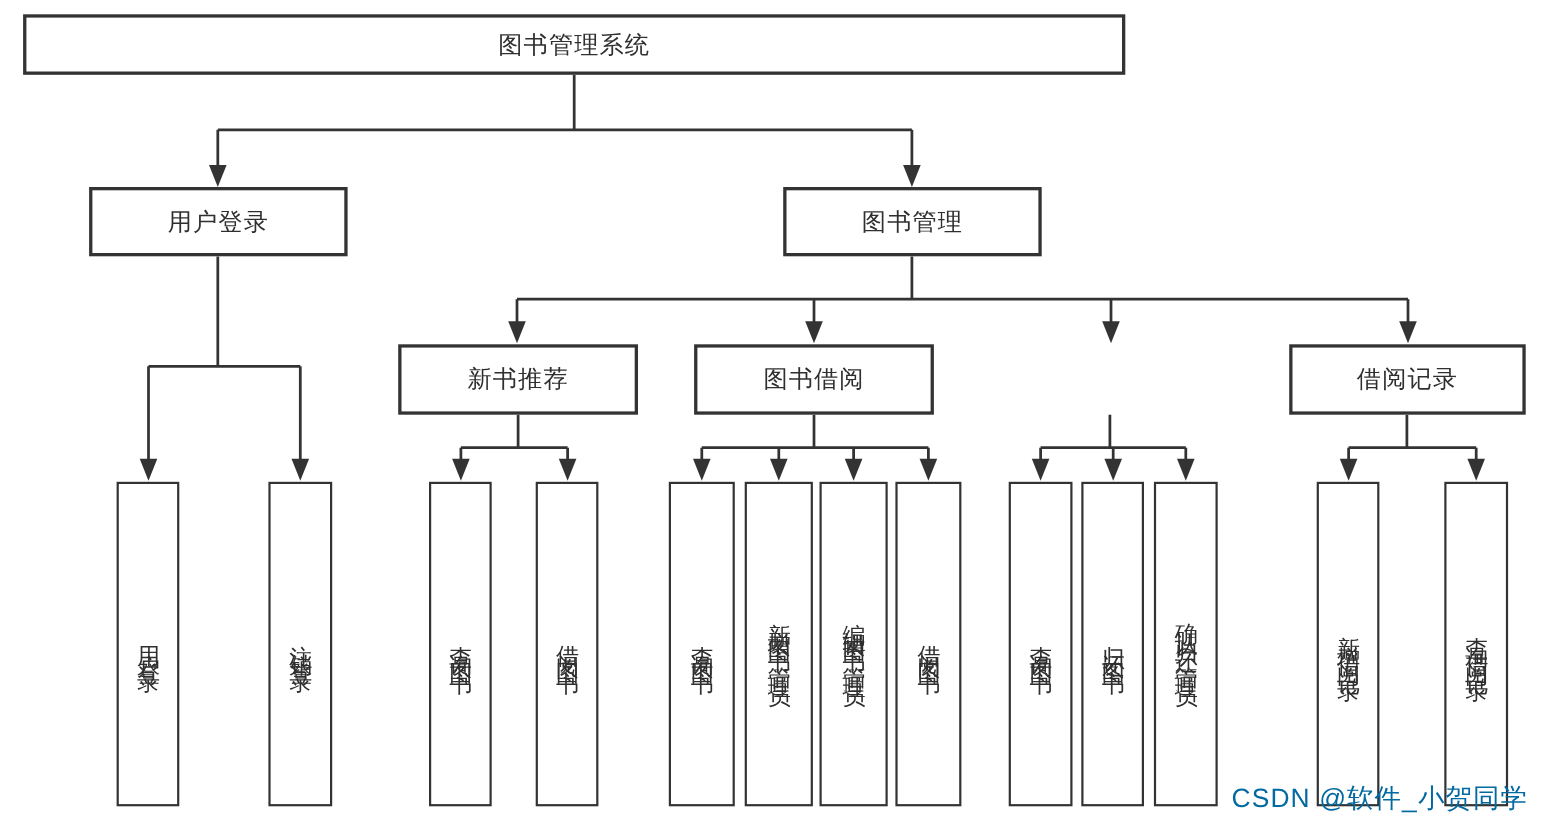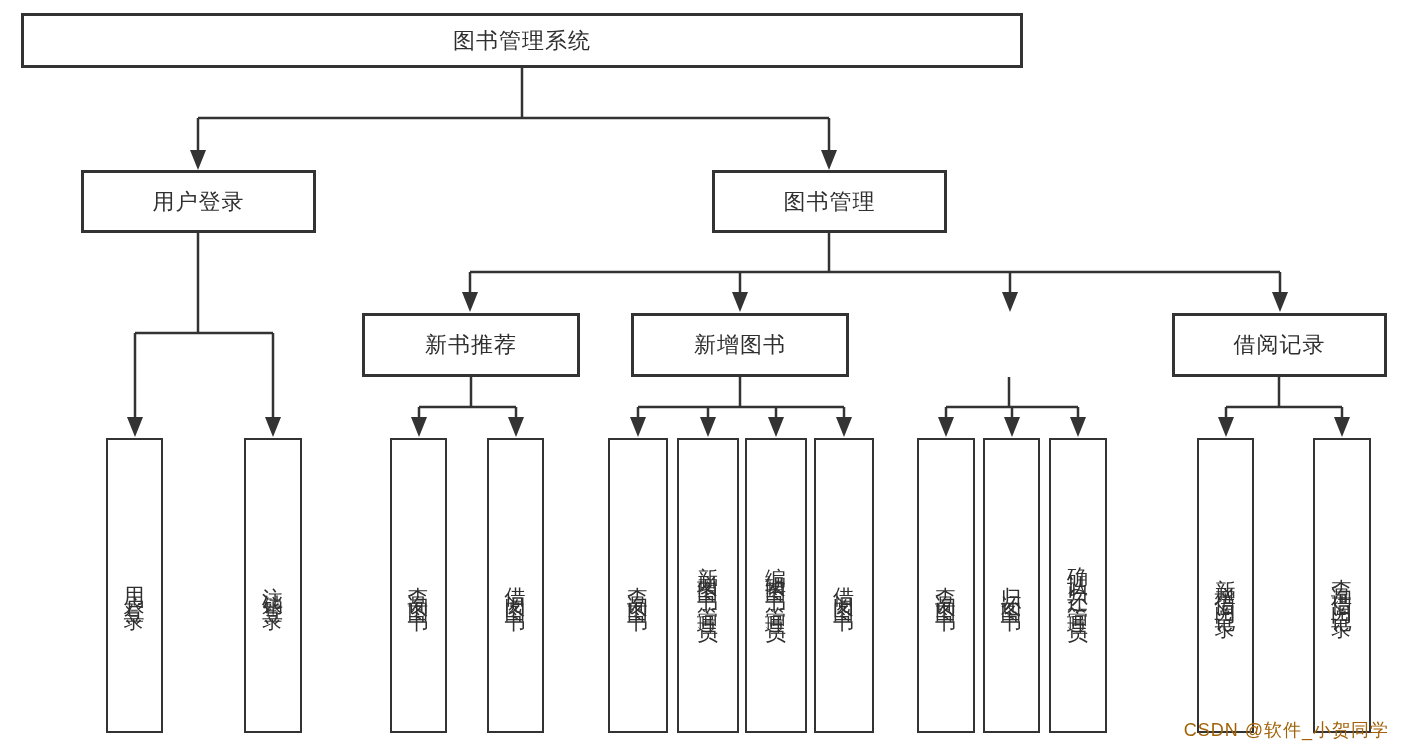--- a/index.html
+++ b/index.html
@@ -45,22 +45,22 @@
     text-orientation: mixed;
     font-size: 21px;
     letter-spacing: 8px;
     line-height: 1;
     white-space: nowrap;
   }
   .watermark {
     position: absolute;
     right: 16px;
     bottom: 5px;
-    font-size: 18px;
-    color: #a16207;
+    font-size: 24px;
+    color: #0369a1;
     letter-spacing: 1px;
   }
 </style>
 </head>
 <body>
 
 <div class="canvas">
 
   <svg class="connectors" viewBox="0 0 1405 747" xmlns="http://www.w3.org/2000/svg">
     <g stroke="#333333" stroke-width="2.5" fill="none">
@@ -159,21 +159,21 @@
     <span>用户登录</span>
   </div>
   <div class="node" style="left:712px; top:170px; width:235px; height:63px;text-align:right;">
     <span>图书管理</span>
   </div>
 
   <div class="node" style="left:362px; top:313px; width:218px; height:64px;font-family:Liberation Mono, monospace;">
     <span>新书推荐</span>
   </div>
   <div class="node" style="left:631px; top:313px; width:218px; height:64px;">
-    <span>新增图书</span>
+    <span>图书借阅</span>
   </div>
   <div class="node" style="left:1172px; top:313px; width:215px; height:64px;">
     <span>借阅记录</span>
   </div>
 
   <div class="leaf" style="left:106px; width:57px;">
     <span class="vtext">用户登录</span>
   </div>
   <div class="leaf" style="left:244px; width:58px;">
     <span class="vtext">注销登录</span>

